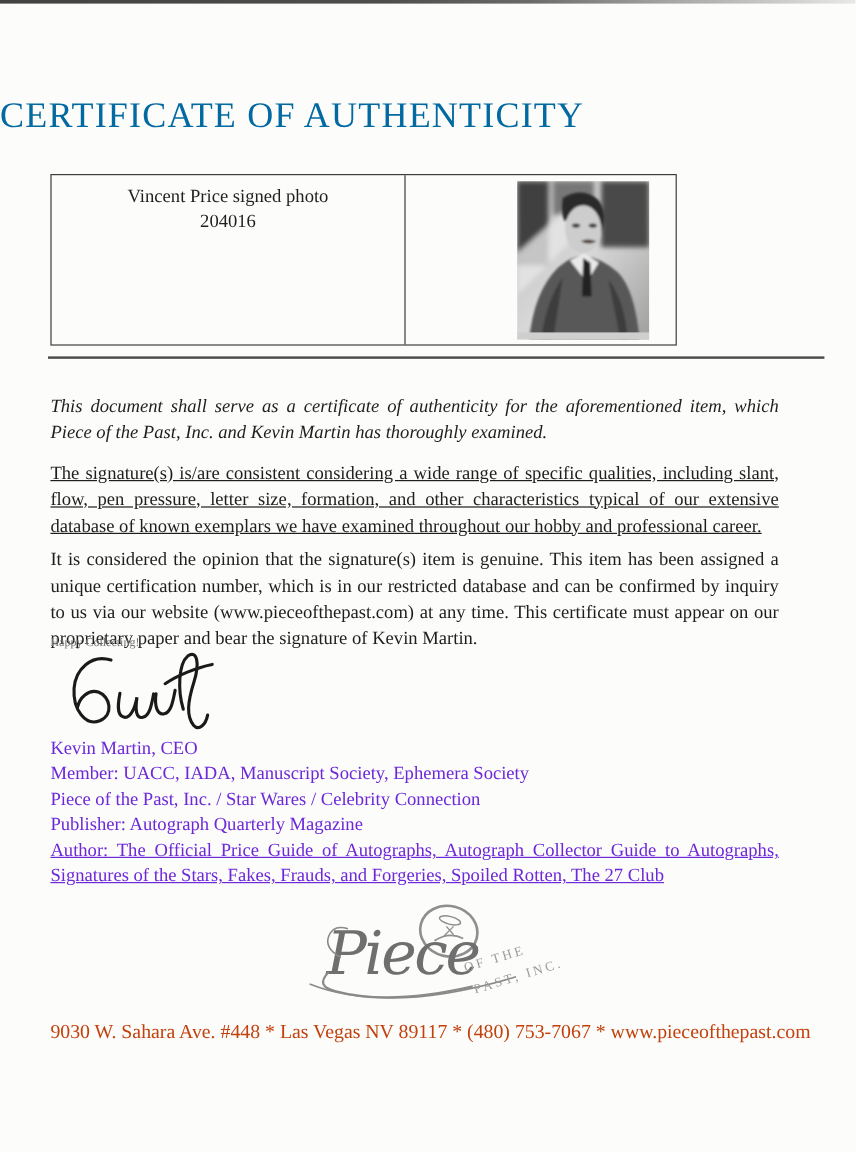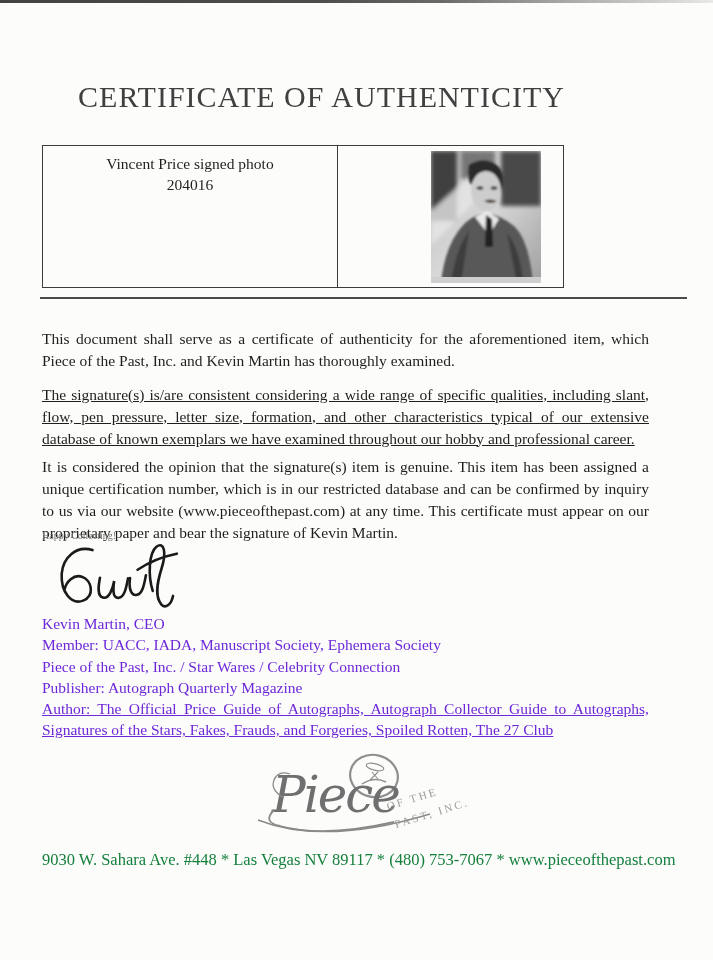--- a/index.html
+++ b/index.html
@@ -11,23 +11,22 @@
     position:relative;
     overflow:hidden;
   }
   .scan-edge{
     position:absolute;top:0;left:0;width:713px;height:3px;
     background:linear-gradient(90deg,#2e2e2e 0%,#3a3a3a 45%,#5a5a5a 62%,#9b9b9b 78%,#c9c9c9 92%,#e6e6e6 100%);
     opacity:.9;
   }
   .title{
     position:absolute;top:80px;left:0;width:643px;
-    text-align:center;
     font-size:30px;letter-spacing:1px;
-    color:#404040;
+    color:#0369a1;
   }
   .item-box{
     position:absolute;left:42px;top:145px;width:522px;height:143px;
     border:1.5px solid #3c3c3c;
     display:flex;
     box-sizing:border-box;
   }
   .item-cell-left{
     width:295px;box-sizing:border-box;
     border-right:1.5px solid #3c3c3c;
@@ -43,42 +42,42 @@
   }
   .rule{
     position:absolute;left:40px;top:297px;width:647px;height:1.5px;
     background:#4a4a4a;
   }
   .para{
     position:absolute;left:42px;width:607px;
     font-size:15.5px;line-height:22px;color:#1e1e1e;
     text-align:justify;
   }
-  #para1{top:312px;}
+  #para1{top:312px;font-style:italic;}
   #para2{top:368px;text-decoration:underline;}
   #para3{top:440px;}
   .salutation{
     position:absolute;left:42px;top:530px;
     font-size:10px;color:#737373;
   }
   .signature{
     position:absolute;left:48px;top:540px;width:170px;height:75px;
     transform:rotate(-3deg);
   }
   .credentials{
     position:absolute;left:42px;top:613px;width:607px;
     font-size:15.5px;line-height:21.3px;color:#6d28d9;
   }
   .credentials .author{text-align:justify;text-decoration:underline;}
   .logo{
     position:absolute;left:244px;top:750px;width:226px;height:96px;
   }
   .footer{
     position:absolute;left:42px;top:850px;width:607px;
-    font-size:16.5px;color:#15803d;
+    font-size:16.5px;color:#c2410c;
     text-align:center;white-space:nowrap;font-family:Liberation Serif, serif;
   }
 </style>
 </head>
 <body>
 
 <div class="scan-edge"></div>
 
 <div class="title">CERTIFICATE OF AUTHENTICITY</div>
 

